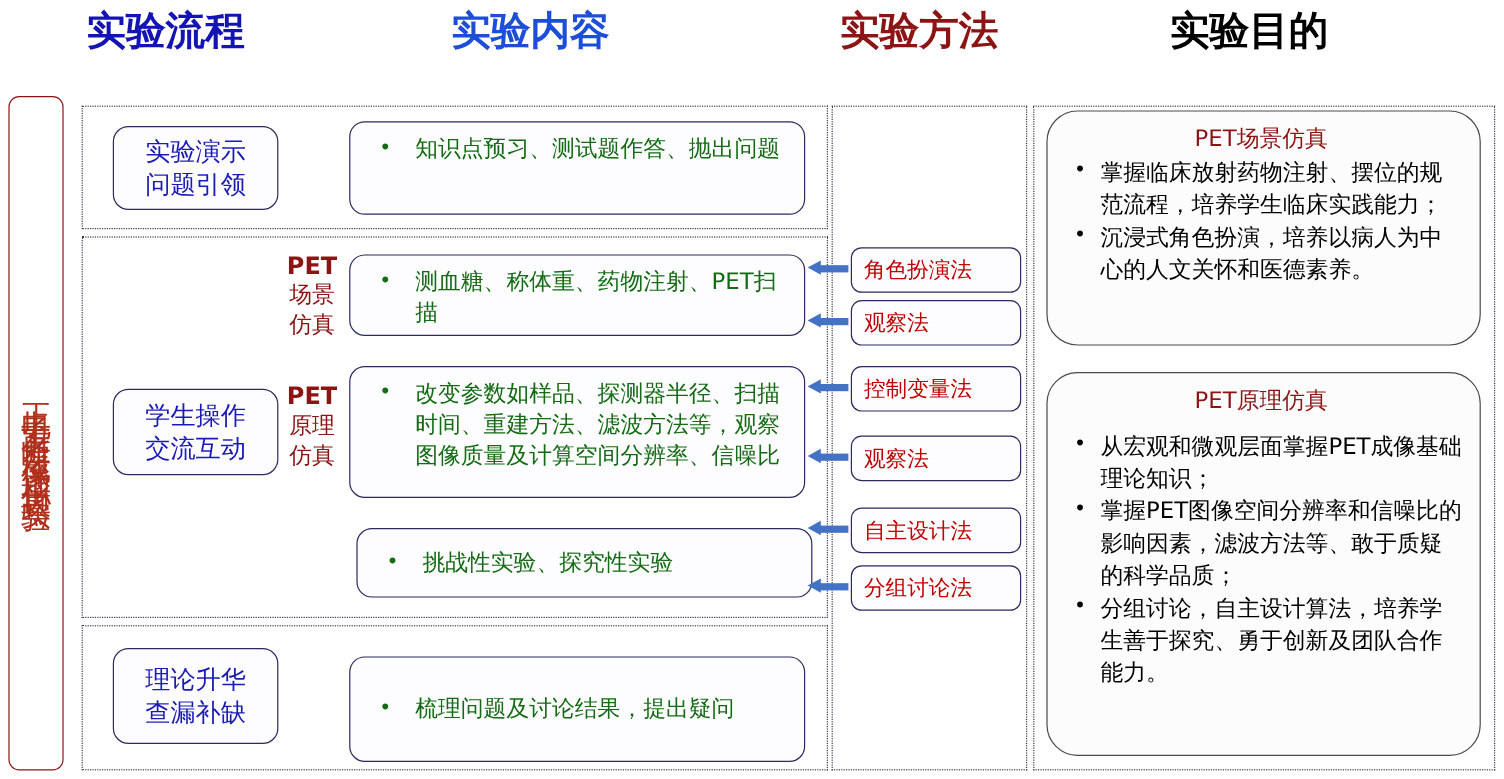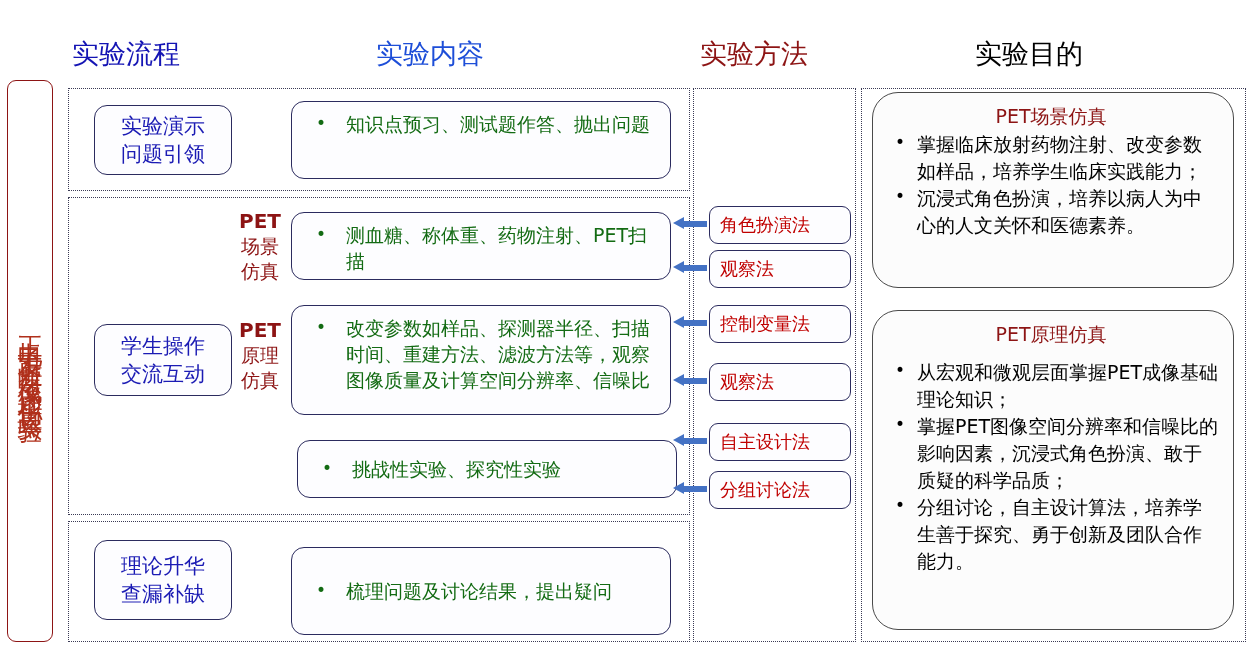--- a/index.html
+++ b/index.html
@@ -6,21 +6,21 @@
   body{
     width:1253px;height:649px;position:relative;overflow:hidden;
     font-family:"DejaVu Sans","Liberation Sans",sans-serif;
     color:#000;
   }
   .abs{position:absolute;box-sizing:border-box;}
 
   
   .col-head{
     position:absolute;top:10px;
-    font-size:27px;line-height:32px;font-weight:400;white-space:nowrap;margin-top:28px;
+    font-size:33px;line-height:32px;font-weight:700;white-space:nowrap;
   }
   #head-flow   {left:72px; color:#1414b4;}
   #head-content{left:376px;color:#1d4ed8;}
   #head-method {left:700px;color:#8d1414;}
   #head-goal   {left:975px;color:#000000;}
 
   
   #vtitle{
     left:7px;top:80px;width:46px;height:562px;
     border:1.6px solid #8d1414;border-radius:9px;background:#fff;
@@ -231,24 +231,24 @@
 <div class="mbox" id="m1">角色扮演法</div>
 <div class="mbox" id="m2">观察法</div>
 <div class="mbox" id="m3">控制变量法</div>
 <div class="mbox" id="m4">观察法</div>
 <div class="mbox" id="m5">自主设计法</div>
 <div class="mbox" id="m6">分组讨论法</div>
 
 <div class="abs rbox-goal goal" id="goal1">
   <div class="gtitle">PET场景仿真</div>
   <ul>
-    <li>掌握临床放射药物注射、改变参数如样品，培养学生临床实践能力；</li>
+    <li>掌握临床放射药物注射、摆位的规范流程，培养学生临床实践能力；</li>
     <li>沉浸式角色扮演，培养以病人为中心的人文关怀和医德素养。</li>
   </ul>
 </div>
 <div class="abs rbox-goal goal" id="goal2">
   <div class="gtitle">PET原理仿真</div>
   <ul style="margin-top:12px">
     <li>从宏观和微观层面掌握PET成像基础理论知识；</li>
-    <li>掌握PET图像空间分辨率和信噪比的影响因素，沉浸式角色扮演、敢于质疑的科学品质；</li>
+    <li>掌握PET图像空间分辨率和信噪比的影响因素，滤波方法等、敢于质疑的科学品质；</li>
     <li>分组讨论，自主设计算法，培养学生善于探究、勇于创新及团队合作能力。</li>
   </ul>
 </div>
 
 </body></html>

